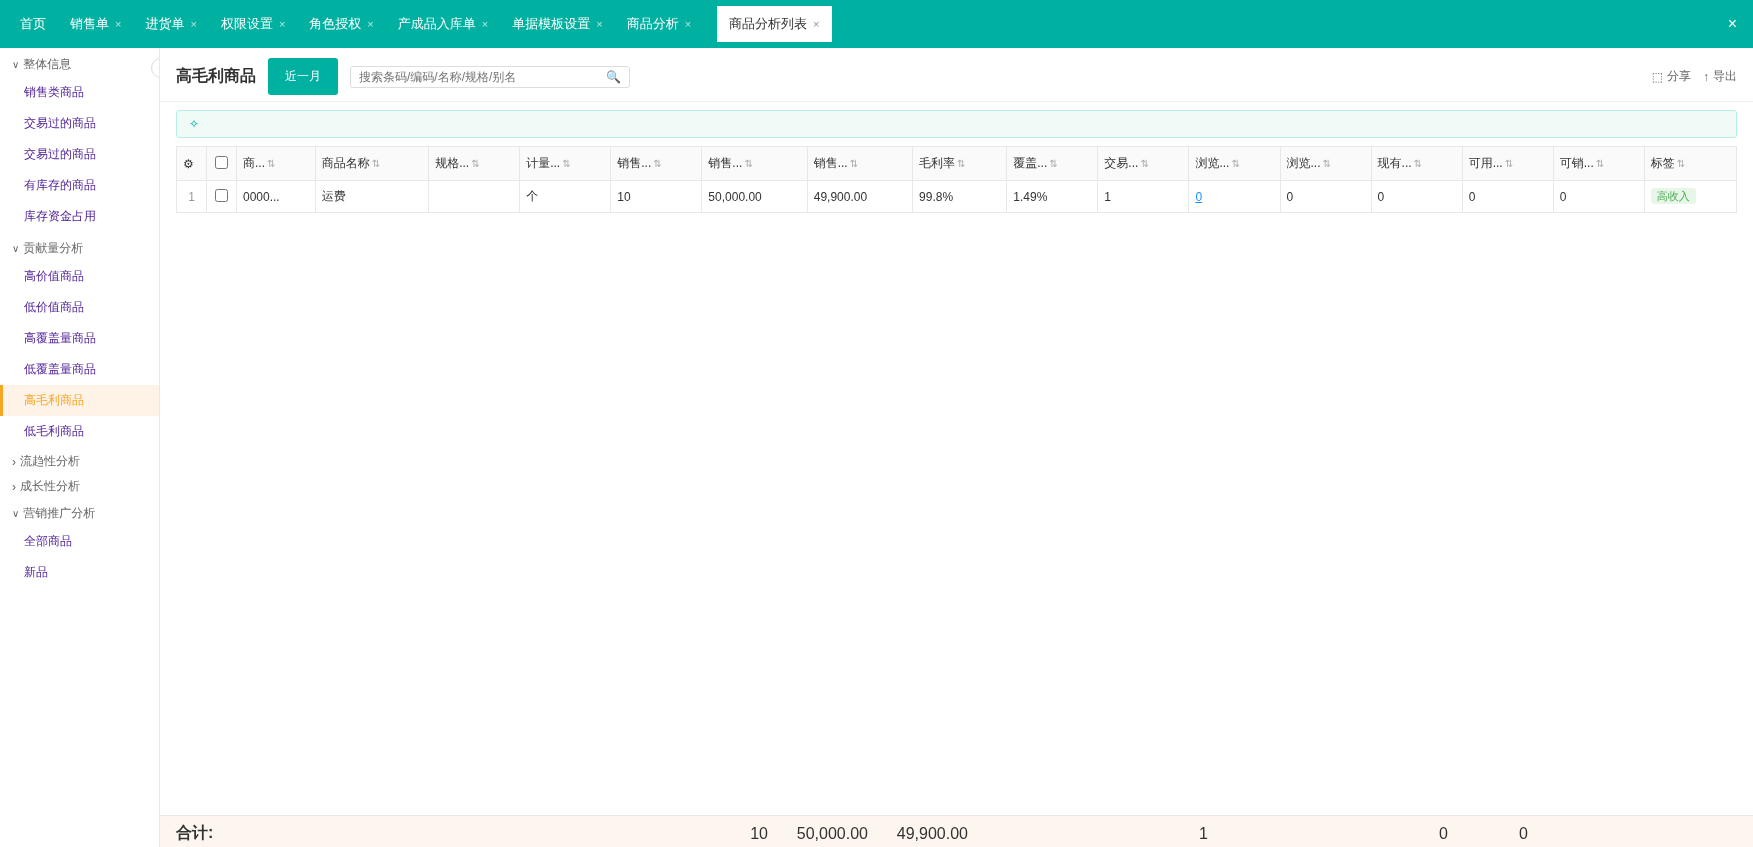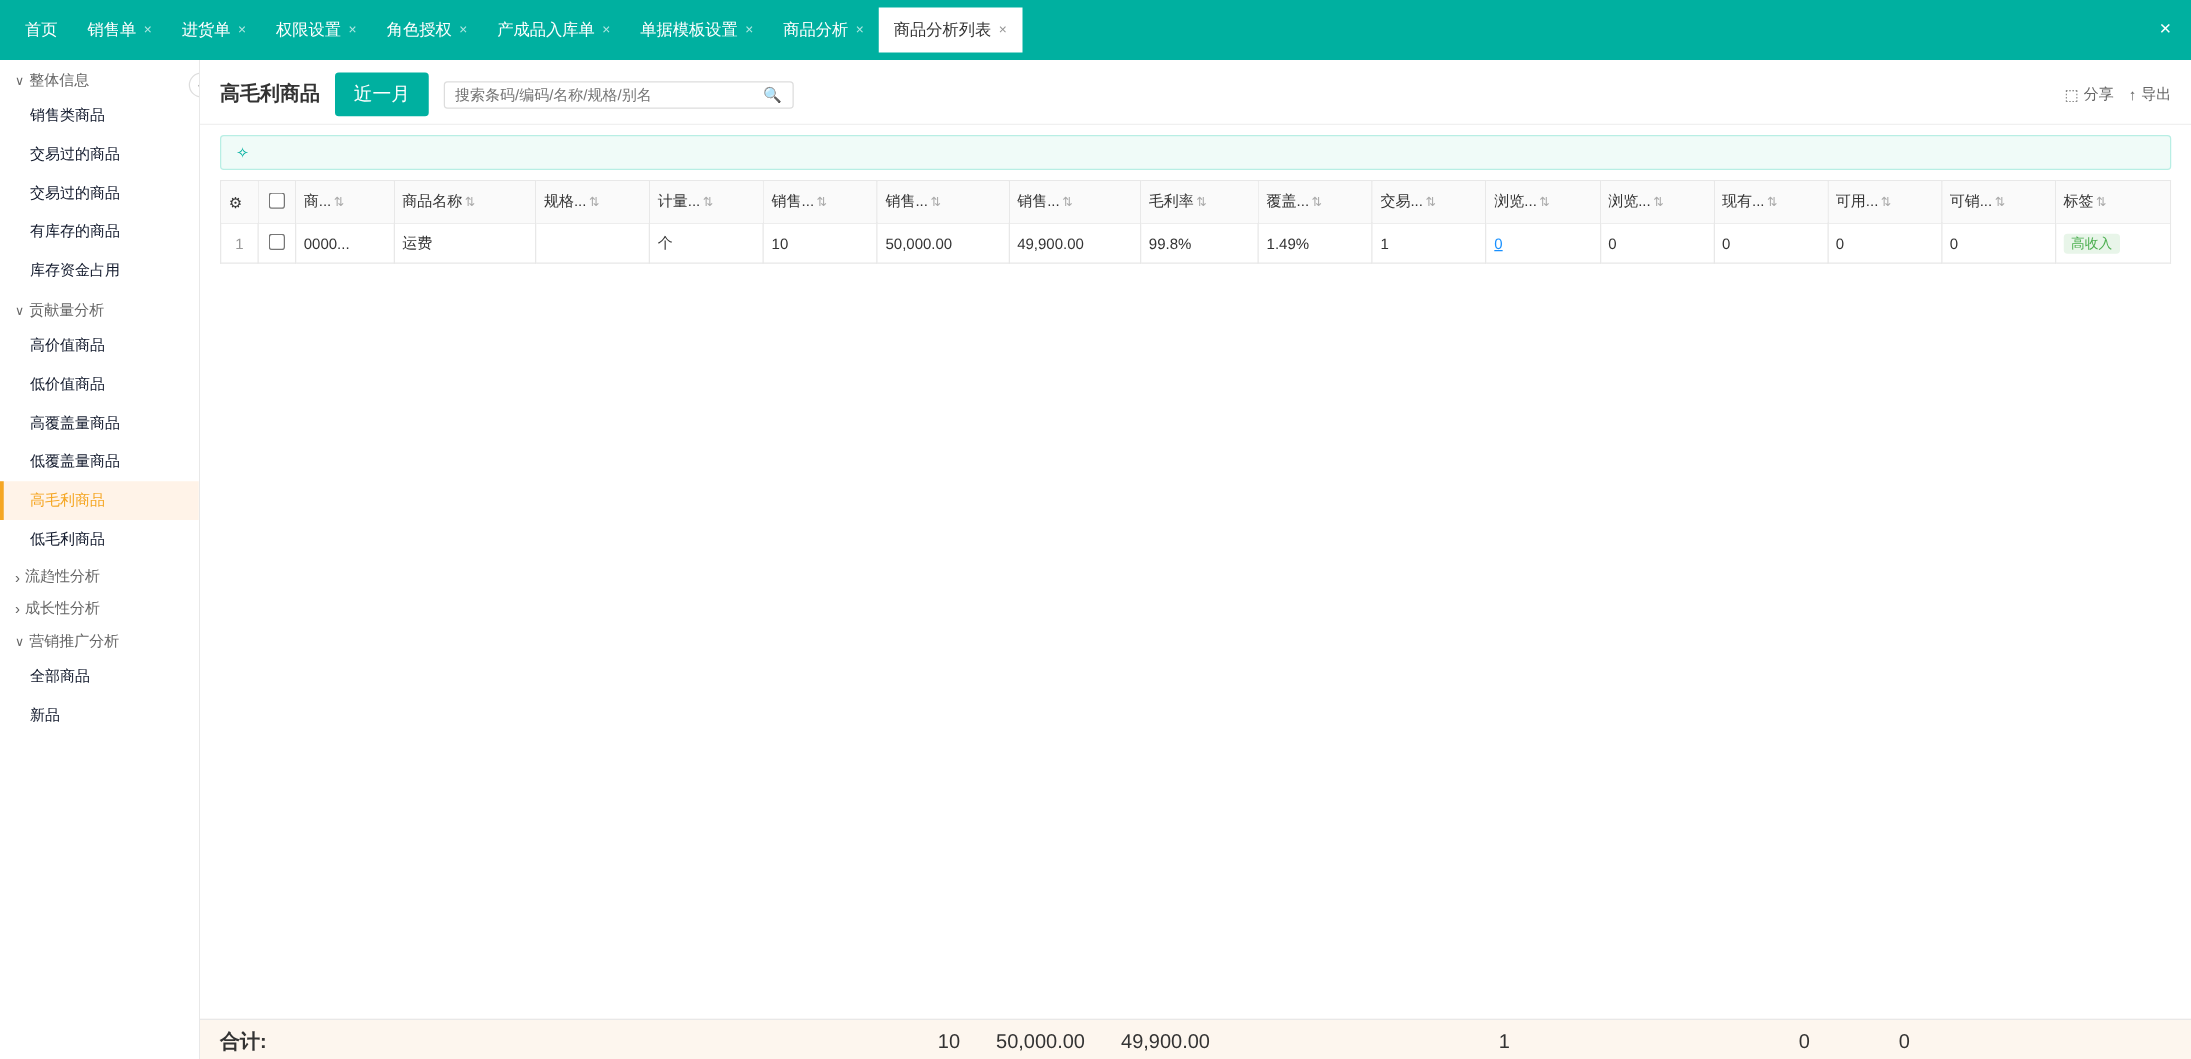--- a/index.html
+++ b/index.html
@@ -22,20 +22,21 @@
       align-items: center;
       cursor: pointer;
       font-size: 13px;
       white-space: nowrap;
       color: #fff;
       position: relative;
     }
     .top-nav .nav-item.active {
       background: #fff;
       color: #333;
+      margin-left: 14px;
     }
     .top-nav .nav-item .close-x {
       margin-left: 6px;
       font-size: 11px;
       opacity: 0.7;
       cursor: pointer;
     }
     .top-nav .nav-item.active .close-x { color: #666; }
     .top-nav-right {
       margin-left: auto;
@@ -82,21 +83,21 @@
       font-size: 12px;
       color: #666;
       display: flex;
       align-items: center;
       gap: 4px;
     }
     .sidebar-group-title .arrow { font-size: 10px; }
     .sidebar-item {
       padding: 7px 12px 7px 24px;
       font-size: 12px;
-      color: #0f172a;
+      color: #4c1d95;
       cursor: pointer;
       white-space: nowrap;
     }
     .sidebar-item.active {
       background: #fff3e8;
       color: #f5a623;
       border-left: 3px solid #f5a623;
       padding-left: 21px;
     }
     .sidebar-sub-group {
@@ -126,24 +127,24 @@
       gap: 12px;
       border-bottom: 1px solid #f0f0f0;
     }
     .content-title {
       font-size: 16px;
       font-weight: bold;
       color: #333;
     }
     .time-filter-btn {
       background: #fff;
-      border: 5px solid #6d28d9;
+      border: 7px solid #6d28d9;
       border-radius: 3px;
       padding: 3px 10px;
-      font-size: 15px;
+      font-size: 12px;
       color: #00b0a0;
       cursor: pointer;
       text-align: right;
     }
     .time-filter-btn.active {
       background: #00b0a0;
       color: #fff;
       border-color: #00b0a0;
     }
     .search-box {

